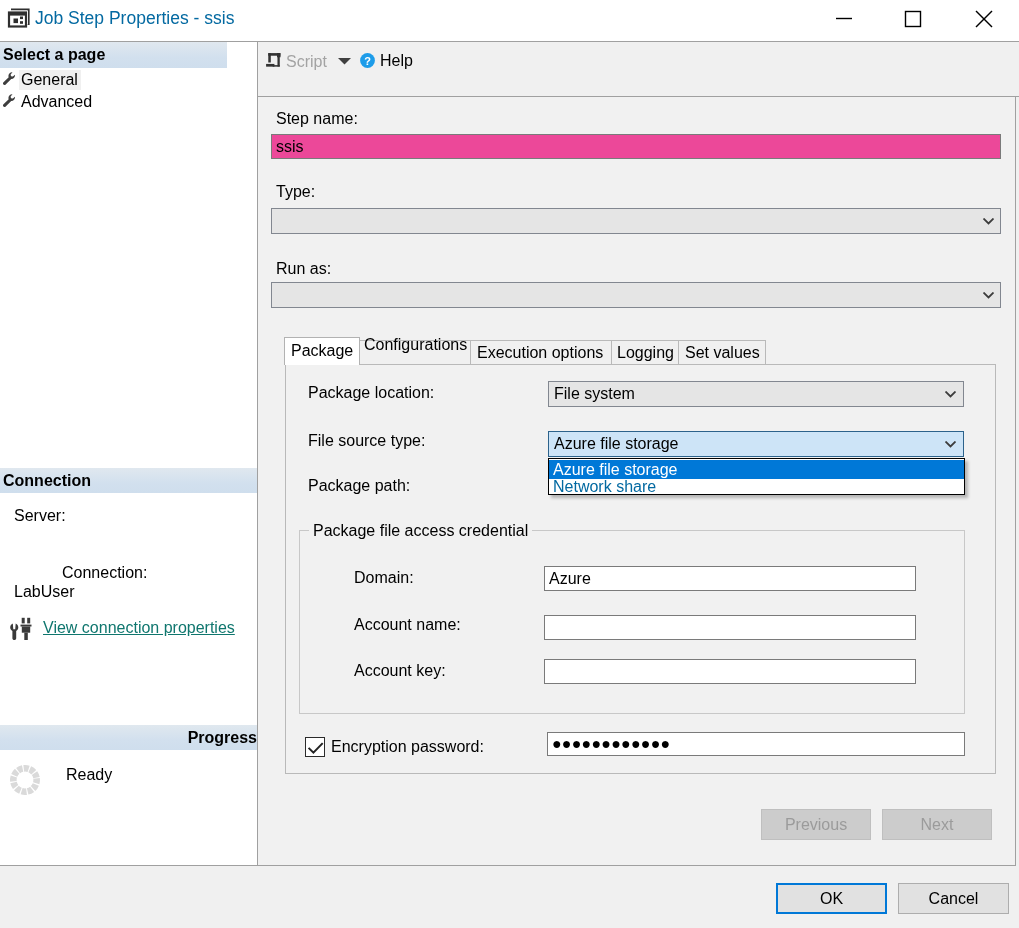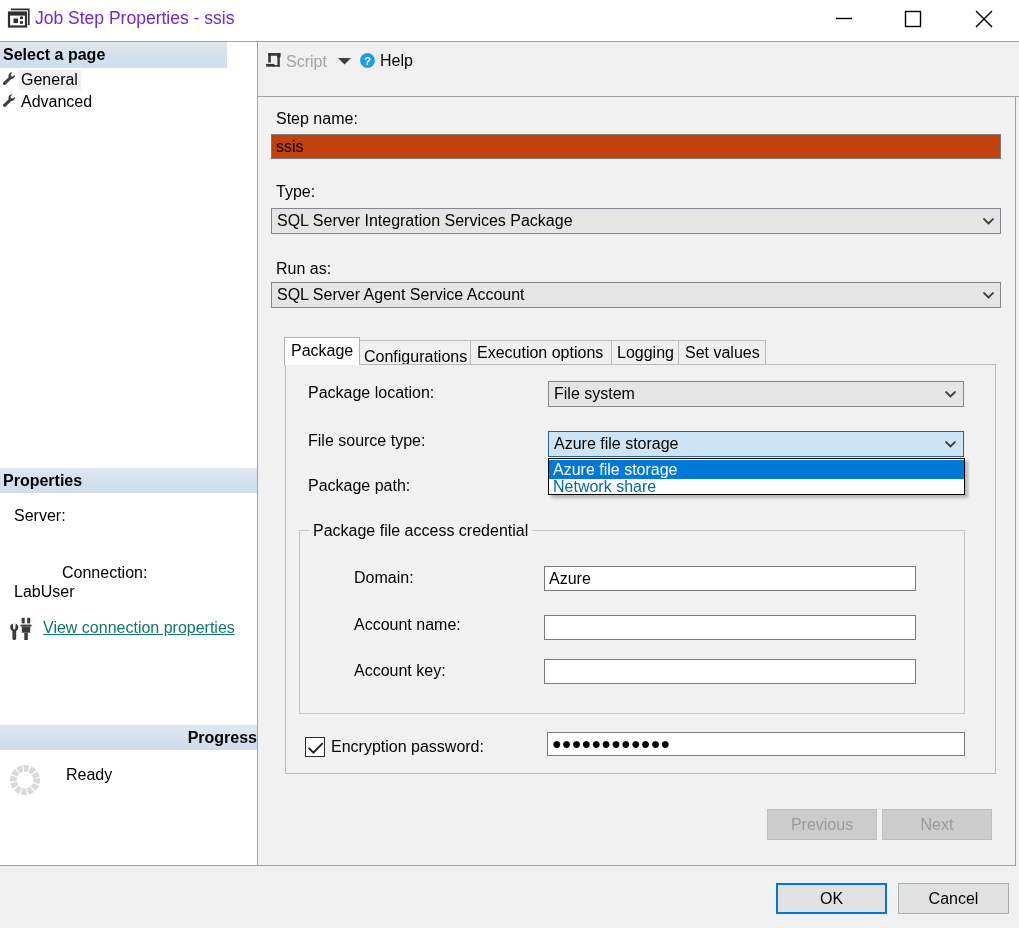--- a/index.html
+++ b/index.html
@@ -17,21 +17,21 @@
   <div class="abs" style="left:0;top:0;width:1019px;height:41px;background:#ffffff;"></div>
   <svg class="abs" style="left:7px;top:7px;" width="23" height="22" viewBox="0 0 23 22">
     <polyline points="4,2.5 21.5,2.5 21.5,18" fill="none" stroke="#2f2f2f" stroke-width="2.2"></polyline>
     <polyline points="3.5,4.8 19.8,4.8 19.8,17.5" fill="none" stroke="#ffffff" stroke-width="2.4"></polyline>
     <rect x="2" y="5.5" width="17" height="14" fill="#ffffff" stroke="#2f2f2f" stroke-width="2.2"></rect>
     <rect x="1.5" y="5" width="18" height="3.6" fill="#2f2f2f"></rect>
     <rect x="6.5" y="11.5" width="4.5" height="4.6" fill="#2f2f2f"></rect>
     <rect x="13" y="9.5" width="3" height="2.6" fill="#2f2f2f"></rect>
     <rect x="13" y="14.2" width="3" height="2.6" fill="#2f2f2f"></rect>
   </svg>
-  <div class="abs" style="left:35px;top:8px;font-size:17.5px;color:#6d28d9;">Job Step Properties - ssis</div>
+  <div class="abs" style="left:35px;top:8px;font-size:17.5px;color:#0369a1;">Job Step Properties - ssis</div>
   <svg class="abs" style="left:835px;top:9px;" width="160" height="20" viewBox="0 0 160 20">
     <line x1="1" y1="9.5" x2="17" y2="9.5" stroke="#000" stroke-width="1.4"></line>
     <rect x="70.5" y="2.5" width="15" height="15" fill="none" stroke="#000" stroke-width="1.4"></rect>
     <line x1="141" y1="2" x2="157" y2="18" stroke="#000" stroke-width="1.4"></line>
     <line x1="157" y1="2" x2="141" y2="18" stroke="#000" stroke-width="1.4"></line>
   </svg>
 
   <div class="abs" style="left:0;top:41px;width:1019px;height:1px;background:#a0a0a0;"></div>
 
   <div class="abs" style="left:0;top:42px;width:257px;height:823px;background:#ffffff;"></div>
@@ -41,21 +41,21 @@
   <svg class="abs" style="left:2px;top:72px;" width="14" height="14" viewBox="0 0 14 14">
     <path d="M6.4 4.1 A3.7 3.7 0 0 1 10.5 0.35 L8.6 2.5 L9.0 4.2 L10.8 4.6 L13.0 2.8 A3.7 3.7 0 0 1 9.2 7.0 L3.7 12.4 C3.1 13.1 2.0 13.1 1.4 12.5 C0.8 11.9 0.85 10.9 1.5 10.3 L6.7 5.3 C6.5 4.9 6.4 4.5 6.4 4.1 Z" fill="#3e3e3e"></path>
   </svg>
   <div class="abs" style="left:21px;top:71px;">General</div>
 
   <svg class="abs" style="left:2px;top:94px;" width="14" height="14" viewBox="0 0 14 14">
     <path d="M6.4 4.1 A3.7 3.7 0 0 1 10.5 0.35 L8.6 2.5 L9.0 4.2 L10.8 4.6 L13.0 2.8 A3.7 3.7 0 0 1 9.2 7.0 L3.7 12.4 C3.1 13.1 2.0 13.1 1.4 12.5 C0.8 11.9 0.85 10.9 1.5 10.3 L6.7 5.3 C6.5 4.9 6.4 4.5 6.4 4.1 Z" fill="#3e3e3e"></path>
   </svg>
   <div class="abs" style="left:21px;top:93px;">Advanced</div>
 
-  <div class="abs hdr" style="left:0;top:468px;width:257px;height:25px;">Properties</div>
+  <div class="abs hdr" style="left:0;top:468px;width:257px;height:25px;">Connection</div>
   <div class="abs" style="left:14px;top:507px;">Server:</div>
   <div class="abs" style="left:14px;top:564px;margin-left:48px;">Connection:</div>
   <div class="abs" style="left:14px;top:583px;">LabUser</div>
   <svg class="abs" style="left:9px;top:617px;" width="23" height="24" viewBox="0 0 23 24">
     <g fill="#3a3a3a">
       <path d="M1.2 10.6 C1.2 8.7 2.2 7.2 3.8 6.5 L4.3 12.2 L6.2 12.2 L6.7 6.5 C8.3 7.2 9.3 8.7 9.3 10.6 C9.3 12.1 8.5 13.4 7.2 14.1 L7.2 21.2 C7.2 22.2 6.4 23 5.3 23 C4.2 23 3.4 22.2 3.4 21.2 L3.4 14.1 C2.0 13.4 1.2 12.1 1.2 10.6 Z"></path>
       <rect x="12.7" y="0.8" width="3" height="5.6"></rect>
       <rect x="18.2" y="0.8" width="3" height="5.6"></rect>
       <rect x="11.5" y="7.6" width="11" height="1.9"></rect>
       <rect x="12.8" y="9.5" width="8.4" height="6.2"></rect>
@@ -92,45 +92,43 @@
     <text x="7.5" y="11.5" text-anchor="middle" font-family="Liberation Sans" font-size="11" font-weight="bold" fill="#fff">?</text>
   </svg>
   <div class="abs" style="left:380px;top:52px;color:#000;">Help</div>
   <div class="abs" style="left:258px;top:96px;width:761px;height:1px;background:#a0a0a0;"></div>
 
   <div class="abs" style="left:258px;top:97px;width:757px;height:768px;background:#f1f1f1;"></div>
   <div class="abs" style="left:1015px;top:97px;width:1px;height:768px;background:#a0a0a0;"></div>
   <div class="abs" style="left:0px;top:865px;width:1016px;height:1px;background:#a0a0a0;"></div>
 
   <div class="abs" style="left:276px;top:110px;">Step name:</div>
-  <div class="abs" style="left:271px;top:134px;width:730px;height:25px;background:#c2410c;border:1px solid #7a7a7a;">
+  <div class="abs" style="left:271px;top:134px;width:730px;height:25px;background:#ec4899;border:1px solid #7a7a7a;">
     <div style="position:absolute;left:4px;top:3px;">ssis</div>
   </div>
 
   <div class="abs" style="left:276px;top:183px;">Type:</div>
   <div class="abs combo" style="left:271px;top:208px;width:730px;height:26px;">
-    <div class="ctext">SQL Server Integration Services Package</div>
     <svg class="chev" style="left:711px;top:9px;" viewBox="0 0 11 7">
       <path d="M0.5 0.5 L5.5 5.5 L10.5 0.5" fill="none" stroke="#3c3c3c" stroke-width="1.8"></path>
     </svg>
   </div>
 
   <div class="abs" style="left:276px;top:260px;">Run as:</div>
   <div class="abs combo" style="left:271px;top:282px;width:730px;height:26px;">
-    <div class="ctext">SQL Server Agent Service Account</div>
     <svg class="chev" style="left:711px;top:9px;" viewBox="0 0 11 7">
       <path d="M0.5 0.5 L5.5 5.5 L10.5 0.5" fill="none" stroke="#3c3c3c" stroke-width="1.8"></path>
     </svg>
   </div>
 
   <div class="abs" style="left:359px;top:340px;width:407px;height:25px;background:#f0f0f0;border:1px solid #b9b9b9;border-bottom:none;"></div>
   <div class="abs" style="left:470px;top:340px;width:1px;height:24px;background:#b9b9b9;"></div>
   <div class="abs" style="left:611px;top:340px;width:1px;height:24px;background:#b9b9b9;"></div>
   <div class="abs" style="left:678px;top:340px;width:1px;height:24px;background:#b9b9b9;"></div>
-  <div class="abs" style="left:364px;top:336px;margin-top:12px;">Configurations</div>
+  <div class="abs" style="left:364px;top:336px;">Configurations</div>
   <div class="abs" style="left:477px;top:344px;">Execution options</div>
   <div class="abs" style="left:617px;top:344px;">Logging</div>
   <div class="abs" style="left:685px;top:344px;">Set values</div>
 
   <div class="abs" style="left:285px;top:364px;width:711px;height:410px;background:#f1f1f1;border:1px solid #b9b9b9;"></div>
 
   <div class="abs" style="left:284px;top:337px;width:76px;height:28px;background:#ffffff;border:1px solid #b2b2b2;border-bottom:none;"></div>
   <div class="abs" style="left:291px;top:342px;">Package</div>
 
   <div class="abs" style="left:308px;top:384px;">Package location:</div>
@@ -171,17 +169,17 @@
   <div class="abs" style="left:305px;top:737px;width:20px;height:20px;background:#fff;border:1px solid #2b2b2b;">
     <svg style="position:absolute;left:1px;top:1px;" width="17" height="16" viewBox="0 0 17 16">
       <path d="M1.6 8.9 L6.4 13.6 L15.7 4.1" fill="none" stroke="#222" stroke-width="2"></path>
     </svg>
   </div>
   <div class="abs" style="left:331px;top:738px;">Encryption password:</div>
   <div class="abs" style="left:547px;top:732px;width:418px;height:24px;background:#fff;border:1px solid #7a7a7a;">
     <div style="position:absolute;left:4px;top:2px;font-size:16px;letter-spacing:0.2px;">●●●●●●●●●●●●</div>
   </div>
 
-  <div class="abs" style="left:761px;top:809px;width:110px;height:31px;background:#cccccc;border:1px solid #bfbfbf;color:#9b9b9b;text-align:center;padding-top:6px;margin-left:6px;">Previous</div>
+  <div class="abs" style="left:761px;top:809px;width:110px;height:31px;background:#cccccc;border:1px solid #bfbfbf;color:#9b9b9b;text-align:center;padding-top:6px;">Previous</div>
   <div class="abs" style="left:882px;top:809px;width:110px;height:31px;background:#cccccc;border:1px solid #bfbfbf;color:#9b9b9b;text-align:center;padding-top:6px;">Next</div>
 
   <div class="abs" style="left:776px;top:883px;width:111px;height:31px;background:#e1e1e1;border:2px solid #0078d7;color:#000;text-align:center;padding-top:5px;">OK</div>
   <div class="abs" style="left:898px;top:883px;width:111px;height:31px;background:#e1e1e1;border:1px solid #adadad;color:#000;text-align:center;padding-top:6px;">Cancel</div>
 
 </body></html>

